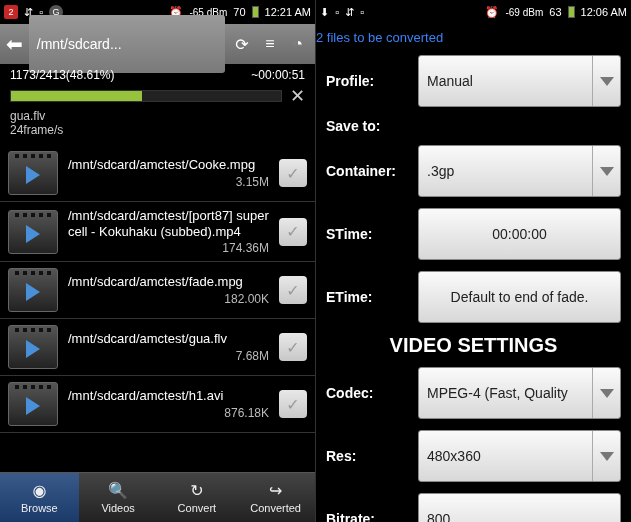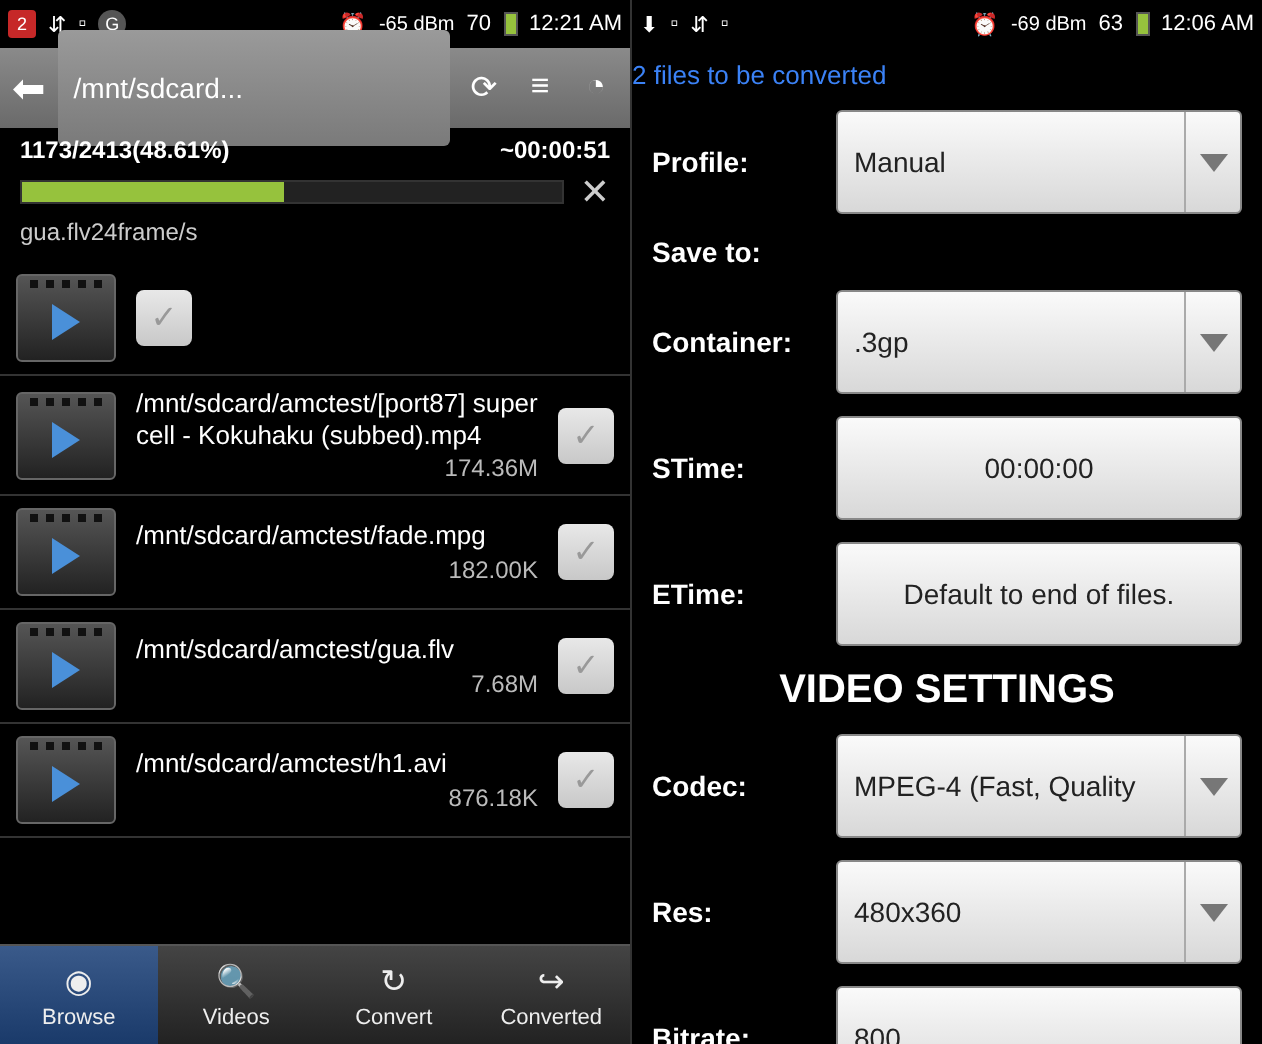--- a/index.html
+++ b/index.html
@@ -19,26 +19,26 @@
   .notif-g { background: #555; border-radius: 50%; color: #fff; font-size: 9px; display: flex; align-items: center; justify-content: center; }
 
   
   .header-bar { height: 40px; background: linear-gradient(#8a8a8a, #6a6a6a); display: flex; align-items: center; padding: 0 6px; gap: 6px; }
   .back-arrow { color: #fff; font-size: 20px; }
   .path-box { flex: 1; background: linear-gradient(#9a9a9a, #7a7a7a); color: #fff; font-size: 14px; padding: 21px 8px; border-radius: 3px; white-space: nowrap; overflow: hidden; }
   .hdr-icon { color: #fff; font-size: 16px; width: 22px; text-align: center; }
 
   
   .progress-sec { padding: 4px 10px; color: #fff; font-size: 12px; }
-  .progress-row { display: flex; justify-content: space-between; margin-bottom: 3px; font-weight: bold; }
+  .progress-row { display: flex; justify-content: space-between; margin-bottom: 3px; }
   .progress-bar-wrap { display: flex; align-items: center; gap: 8px; }
   .progress-bar { flex: 1; height: 12px; background: #222; border: 1px solid #333; position: relative; }
   .progress-fill { height: 100%; background: #96c23d; }
   .progress-close { color: #ccc; font-size: 18px; }
-  .file-row { display: flex; color: #ccc; font-size: 12px; margin-top: 2px; padding: 0 0 4px; }
+  .file-row { display: flex; justify-content: space-between; color: #ccc; font-size: 12px; margin-top: 2px; padding: 0 0 4px; flex-direction: column; }
 
   
   .file-list { }
   .file-item { display: flex; align-items: center; padding: 6px 8px; border-bottom: 1px solid #333; gap: 10px; }
   .file-thumb { width: 50px; height: 44px; background: linear-gradient(#555, #222); border-radius: 3px; display: flex; align-items: center; justify-content: center; position: relative; border: 1px solid #666; }
   .film-strip { position: absolute; top: 0; left: 0; right: 0; height: 8px; display: flex; justify-content: space-between; padding: 0 2px; }
   .film-strip::before, .film-strip::after { content: ''; }
   .film-strip div { width: 4px; height: 4px; background: #111; margin-top: 2px; }
   .play-tri { width: 0; height: 0; border-left: 14px solid #4a90d9; border-top: 9px solid transparent; border-bottom: 9px solid transparent; margin-top: 4px; }
   .file-info { flex: 1; color: #fff; font-size: 13px; }
@@ -114,20 +114,24 @@
       <div class="file-thumb">
           <div class="film-strip">
             <div></div>
             <div></div>
             <div></div>
             <div></div>
             <div></div>
           </div>
           <div class="play-tri"></div>
         </div>
+      <div class="file-info">
+        <div class="file-name">/mnt/sdcard/amctest/Cooke.mpg</div>
+        <div class="file-size">3.15M</div>
+      </div>
       <div class="check-box">✓</div>
     </div>
 
     <div class="file-item">
       <div class="file-thumb">
           <div class="film-strip">
             <div></div>
             <div></div>
             <div></div>
             <div></div>
@@ -260,21 +264,21 @@
     </div>
     <div class="form-row">
       <div class="form-label">STime:</div>
       <div class="form-ctrl centered">
         <span>00:00:00</span>
       </div>
     </div>
     <div class="form-row">
       <div class="form-label">ETime:</div>
       <div class="form-ctrl centered">
-        <span>Default to end of files.</span>
+        <span>Default to end of fade.</span>
       </div>
     </div>
     <div class="section-head">VIDEO SETTINGS</div>
     <div class="form-row">
       <div class="form-label">Codec:</div>
       <div class="form-ctrl">
         <span style="white-space:nowrap;overflow:hidden">MPEG-4 (Fast, Quality</span>
         <div class="dd-box">
             <div class="dropdown-arrow"></div>
           </div>

